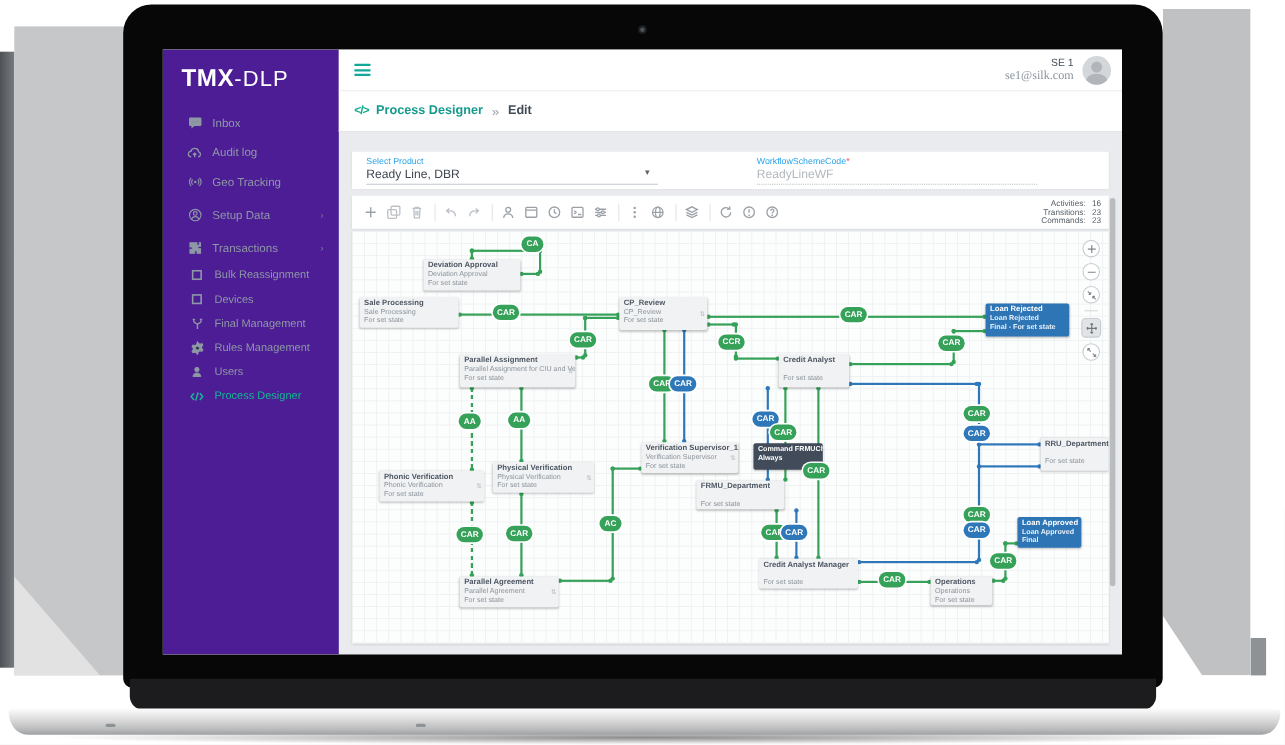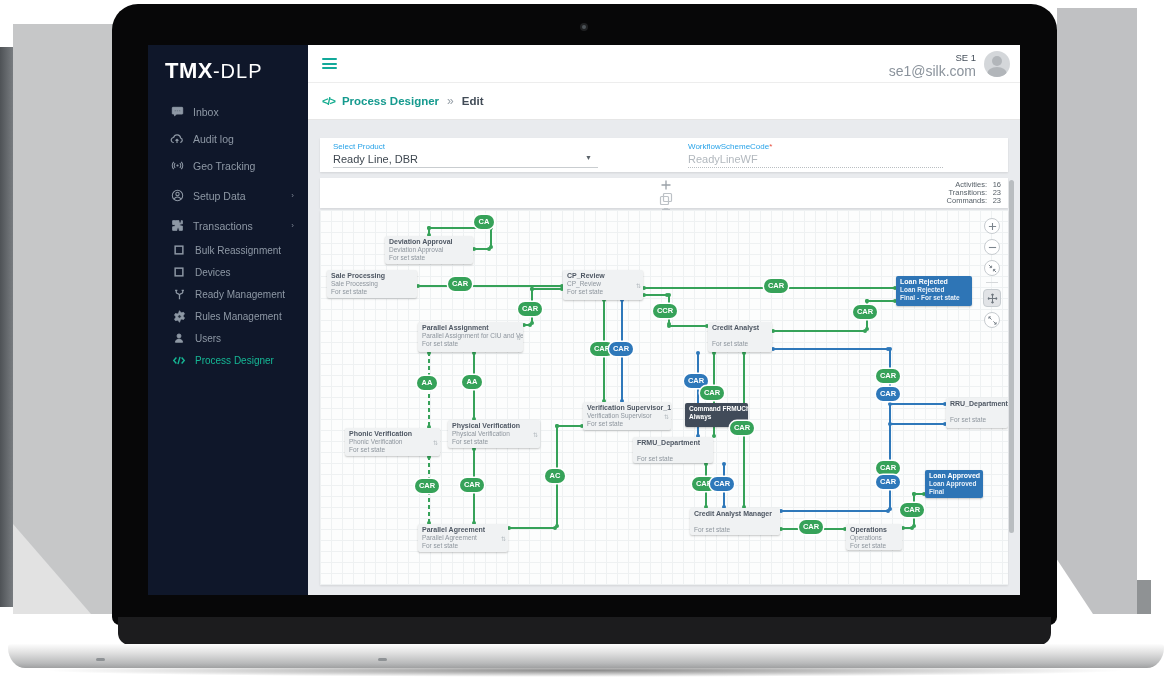--- a/index.html
+++ b/index.html
@@ -17,21 +17,21 @@
   .lt-cam::after { content:""; position:absolute; left:2px; top:2px; width:4px; height:4px; border-radius:50%; background:#4d5358; }
   .lt-hinge  { position:absolute; left:118px; top:617px; width:933px; height:28px; background:#1c1c1e; border-radius:0 0 12px 12px; }
   .lt-base   { position:absolute; left:8px; top:644px; width:1156px; height:24px; background:linear-gradient(#fdfdfd,#e2e2e2 35%,#b9babb 80%,#9fa0a1); border-radius:4px 4px 20px 20px / 4px 4px 24px 24px; }
   .lt-foot   { position:absolute; top:658px; width:9px; height:3px; border-radius:2px; background:#8e9295; }
   .lt-shadow { position:absolute; left:40px; top:664px; width:1090px; height:13px; background:radial-gradient(ellipse at center, rgba(0,0,0,.45), rgba(0,0,0,0) 70%); }
 
   
   .screen { position:absolute; left:148px; top:45px; width:872px; height:550px; background:#e9ebee; overflow:hidden; font-family:"Liberation Sans", sans-serif; }
 
   
-  .sidebar { position:absolute; left:0; top:0; width:160px; height:550px; background:#0f172a; }
+  .sidebar { position:absolute; left:0; top:0; width:160px; height:550px; background:#4c1d95; }
   .logo { padding:13px 0 0 17px; color:#fff; white-space:nowrap; }
   .logo .b1 { font-size:22px; font-weight:800; letter-spacing:.5px; }
   .logo .b2 { font-size:20px; font-weight:300; letter-spacing:1px; }
   .nav { margin-top:14px; }
   .nav-item { display:flex; align-items:center; height:27px; padding-left:22px; cursor:pointer; color:#8e98a5; }
   .nav-item.gap { margin-top:3px; }
   .nav-item.sub { height:22px; padding-left:24px; }
   .nav-item .nico { width:14px; height:14px; margin-right:9px; flex:0 0 14px; display:flex; align-items:center; justify-content:center; }
   .nav-item .nlabel { font-size:10.5px; }
   .nav-item.sub .nlabel { font-size:10px; }
@@ -39,21 +39,21 @@
   .nav-item.active { color:#15b795; }
   .nav-item svg { stroke:#8e98a5; }
   .nav-item.active svg { stroke:#15b795; }
 
   
   .topbar { position:absolute; left:160px; top:0; width:712px; height:38px; background:#fff; border-bottom:1px solid #ededed; }
   .burger { position:absolute; left:14px; top:13px; width:15px; height:11px; cursor:pointer; }
   .burger span { display:block; height:2px; margin-bottom:2.5px; background:#12a99a; border-radius:1px; }
   .userbox { position:absolute; right:44px; top:7px; text-align:right; }
   .uname { font-size:9.5px; font-weight:400; color:#46505b; }
-  .umail { font-size:14px; color:#8b939c; }
+  .umail { font-size:11px; color:#8b939c;font-family:Liberation Serif, serif; }
   .avatar { position:absolute; right:10px; top:6px; width:26px; height:26px; border-radius:50%; background:#d4d7da; overflow:hidden; cursor:pointer; }
   .avatar::before { content:""; position:absolute; left:8px; top:5px; width:10px; height:10px; border-radius:50%; background:#b2b6ba; }
   .avatar::after  { content:""; position:absolute; left:3px; top:16px; width:20px; height:14px; border-radius:50%; background:#b2b6ba; }
 
   
   .crumbbar { position:absolute; left:160px; top:38px; width:712px; height:37px; background:#fff; border-bottom:1px solid #e6e6e6; display:flex; align-items:center; padding-left:14px; }
   .code-ico { color:#14ac8f; font-weight:800; font-size:11px; margin-right:7px; letter-spacing:-1px; }
   .crumb-main { font-size:11.5px; font-weight:700; color:#159a8e; cursor:pointer; }
   .crumb-sep { font-size:12px; color:#97a0a8; margin:0 8px; }
   .crumb-page { font-size:11.5px; font-weight:700; color:#424c57; }
@@ -63,21 +63,21 @@
   .form-card { left:172px; top:93px; width:688px; height:34px; }
   .flabel { position:absolute; top:4px; font-size:8px; color:#29a3e8; }
   .fvalue { position:absolute; top:15px; font-size:11px; color:#3e4750; white-space:nowrap; }
   .fvalue.ghost { color:#b2b8be; }
   .req { color:#e74c3c; }
   .sel-field { position:absolute; left:13px; top:0; width:265px; height:30px; border-bottom:1px solid #c9cdd0; cursor:pointer; }
   .sel-caret { position:absolute; right:6px; top:16px; font-size:7px; color:#5a6269; }
   .txt-field { position:absolute; left:368px; top:0; width:255px; height:30px; border-bottom:1px dotted #b9bec2; cursor:text; }
 
   
-  .tool-card { left:172px; top:133px; width:688px; height:30px; display:flex; align-items:center; padding-left:10px;flex-direction:column; }
+  .tool-card { left:172px; top:133px; width:688px; height:30px; display:flex; align-items:center; padding-left:10px; }
   .tbtn { width:14px; height:14px; margin-right:7px; display:flex; align-items:center; justify-content:center; cursor:pointer; }
   .tsep { width:1px; height:16px; background:#e3e5e7; margin:0 7px 0 2px; }
   .stats { position:absolute; right:7px; top:3px; font-size:7.5px; line-height:8px; color:#555e66; }
   .stats .srow { display:flex; justify-content:flex-end; }
   .stats .sval { width:14px; text-align:right; }
 
   
   .canvas { position:absolute; left:172px; top:165px; width:688px; height:375px; background:#fcfdfd; box-shadow:0 1px 2px rgba(0,0,0,.10); overflow:hidden;
     background-image:linear-gradient(#eef1f2 1px,transparent 1px),linear-gradient(90deg,#eef1f2 1px,transparent 1px); background-size:11px 11px; }
 
@@ -197,21 +197,21 @@
             </span>
             <span class="nlabel">Devices</span>
           </div>
           <div class="nav-item sub">
             <span class="nico" style="color: rgb(142, 152, 165);">
               <svg width="13" height="13" viewBox="0 0 14 14" fill="none" stroke="currentColor" stroke-width="1.4">
                 <path d="M3.5 2.5v2c0 1.7 3.5 1.6 3.5 3.3V12M10.5 2.5v2c0 1.7-3.5 1.6-3.5 3.3"></path>
                 <path d="M2.3 2.5h2.4M9.3 2.5h2.4"></path>
               </svg>
             </span>
-            <span class="nlabel">Ready Management</span>
+            <span class="nlabel">Final Management</span>
           </div>
           <div class="nav-item sub">
             <span class="nico" style="color: rgb(142, 152, 165);">
               <svg width="13" height="13" viewBox="0 0 14 14" fill="currentColor">
                 <path d="M7 .8l1 1.7a4.7 4.7 0 0 1 1.5.6l1.9-.5.9 1.6-1.3 1.4c.1.5.1 1 0 1.5l1.3 1.4-.9 1.6-1.9-.5a4.7 4.7 0 0 1-1.5.6L7 13.2l-1-1.7a4.7 4.7 0 0 1-1.5-.6l-1.9.5-.9-1.6L3 8.4a4.8 4.8 0 0 1 0-1.5L1.7 5.5l.9-1.6 1.9.5A4.7 4.7 0 0 1 6 3.8z"></path>
                 <circle cx="7" cy="7" r="1.9" fill="#232e3d"></circle>
               </svg>
             </span>
             <span class="nlabel">Rules Management</span>
           </div>

